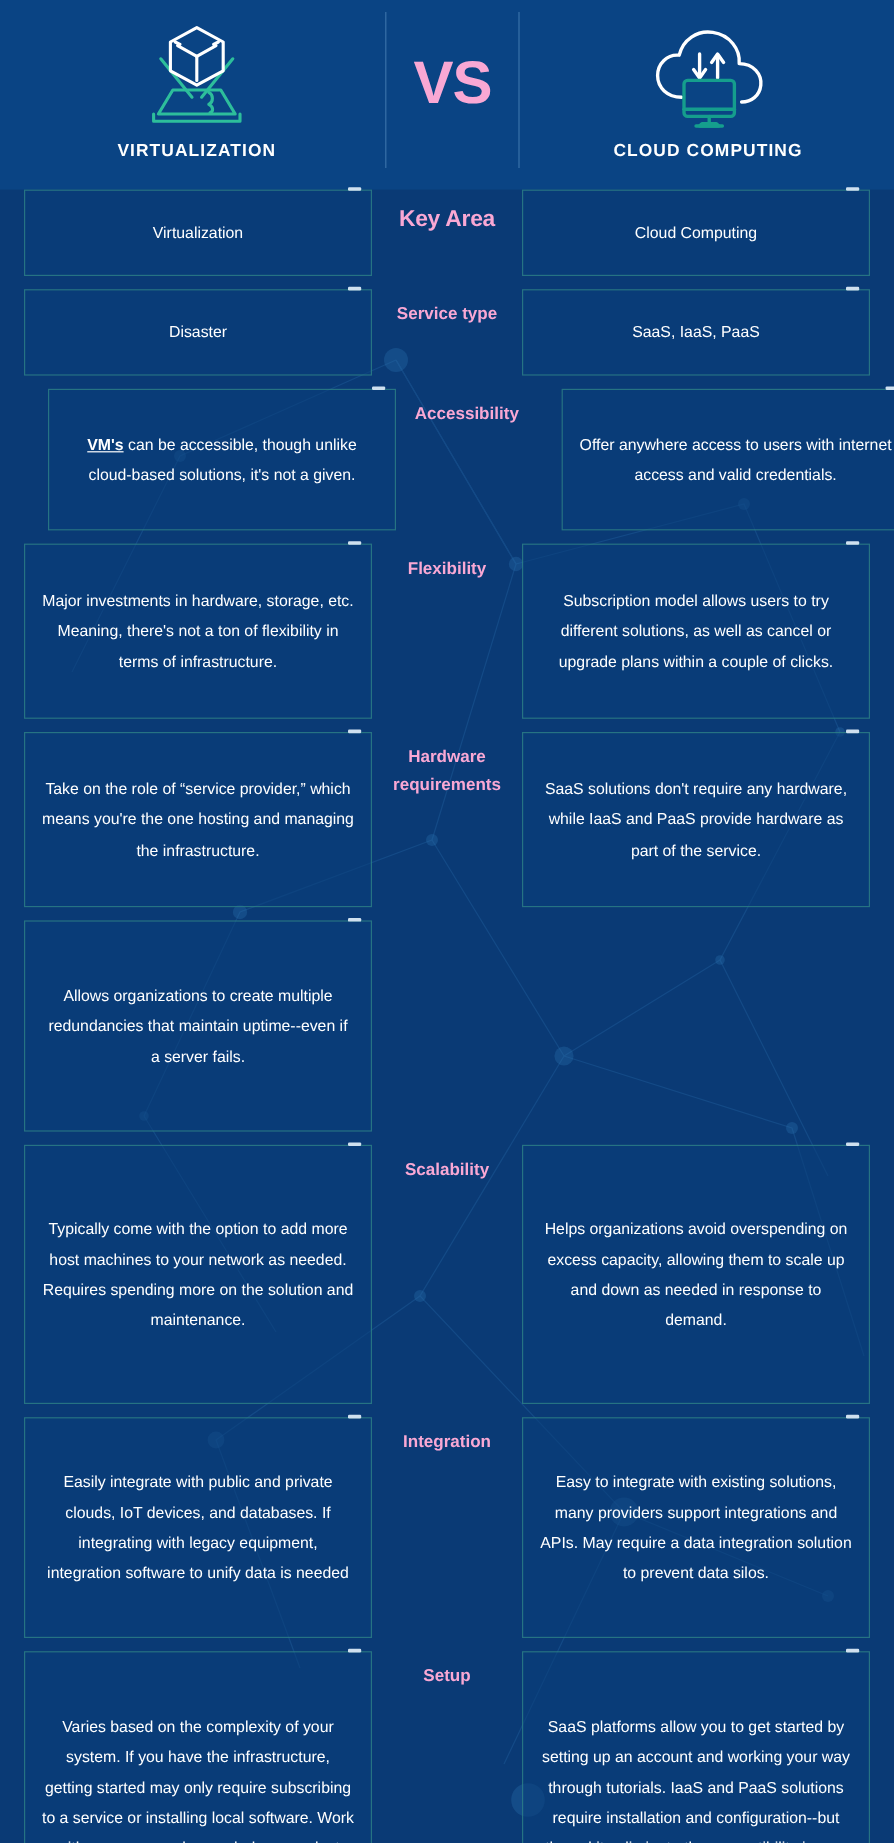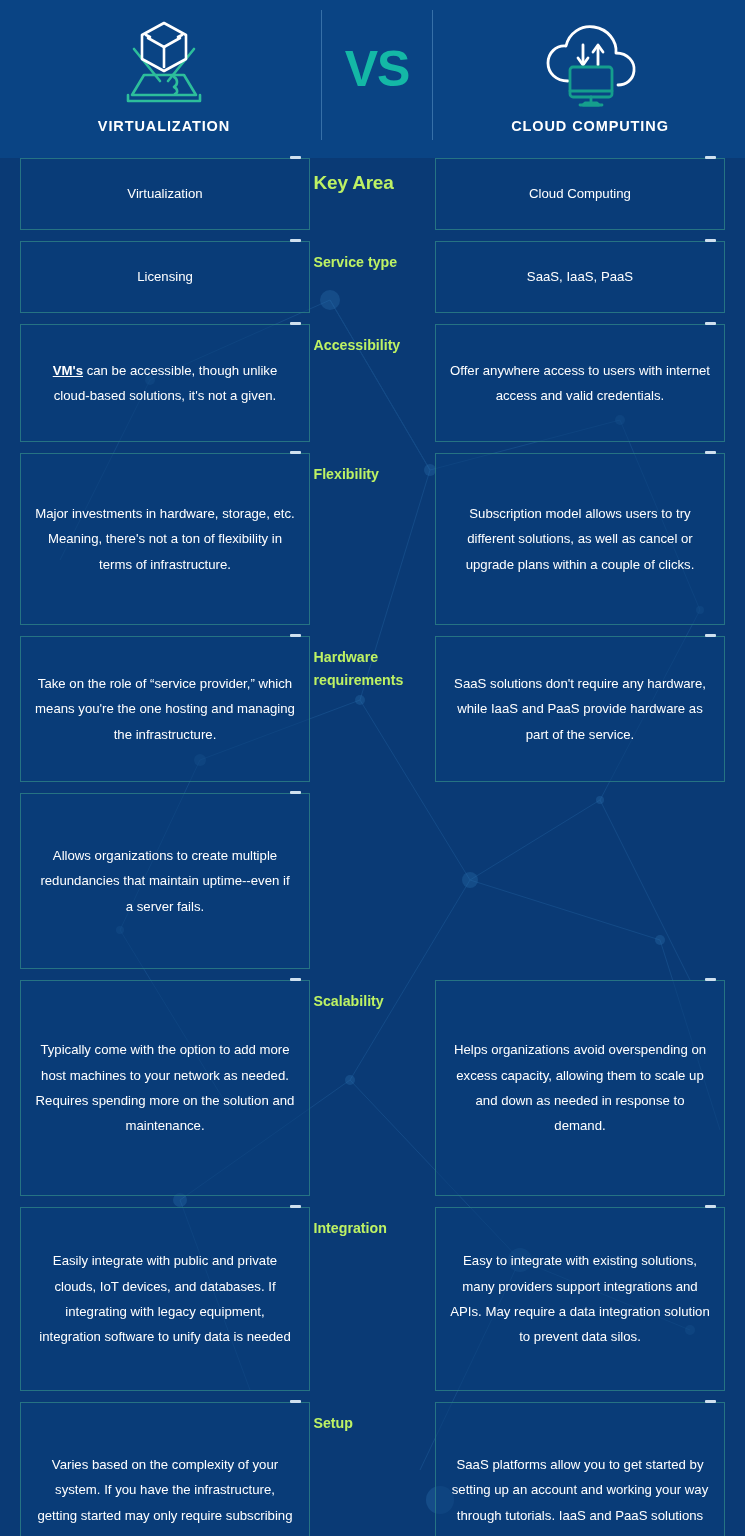--- a/index.html
+++ b/index.html
@@ -71,21 +71,21 @@
     width: 1px;
     background: rgba(120,175,220,0.42);
   }
   .header-mid::before { left: 2px; }
   .header-mid::after  { right: 2px; }
 
   .vs-text {
     font-size: 50px;
     font-weight: bold;
     letter-spacing: -1px;
-    color: #14b8a6;
+    color: #f9a8d4;
     line-height: 1;
     transform: translateY(-10px);
     font-family: "Liberation Sans", sans-serif;
   }
 
   .header-icon { height: 98px; display: flex; align-items: center; justify-content: center; }
 
   .header-title {
     font-size: 14.5px;
     font-weight: bold;
@@ -153,34 +153,34 @@
     display: flex;
     align-items: flex-start;
     justify-content: center;
     padding-top: 10px;
   }
 
   .key-label {
     font-size: 14.2px;
     line-height: 1.62;
     font-weight: bold;
-    color: #bef264;
-    text-align: left;
+    color: #f9a8d4;
+    text-align: center;
     width: 118px;
   }
   .key-label.big {
     font-size: 19px;
     letter-spacing: -0.2px;
   }
 
   
   .row.h1 .cell { height: 72px; }
   .row.h2 .cell { height: 72px; }
-  .row.h3 .cell { height: 118px; }
-  .row.h4 .cell { height: 172px; }
+  .row.h3 .cell { height: 118px; margin-left: 20px; }
+  .row.h4 .cell { height: 146px; }
   .row.h5 .cell { height: 146px; }
   .row.h6 .cell { height: 176px; justify-content: center; }
   .row.h7 .cell { height: 216px; }
   .row.h8 .cell { height: 184px; }
   .row.h9 .cell { height: 252px; }
 </style>
 </head>
 <body>
 
 <svg class="bg-deco" width="745" height="1536" viewBox="0 0 745 1536" preserveAspectRatio="none">
@@ -285,21 +285,21 @@
       <div class="key">
         <div class="key-label big">Key Area</div>
       </div>
       <div class="cell">
         <div class="cell-text">Cloud Computing</div>
       </div>
     </div>
 
     <div class="row h2">
       <div class="cell">
-        <div class="cell-text">Licensing</div>
+        <div class="cell-text">Disaster</div>
       </div>
       <div class="key">
         <div class="key-label">Service type</div>
       </div>
       <div class="cell">
         <div class="cell-text">SaaS, IaaS, PaaS</div>
       </div>
     </div>
 
     <div class="row h3">

